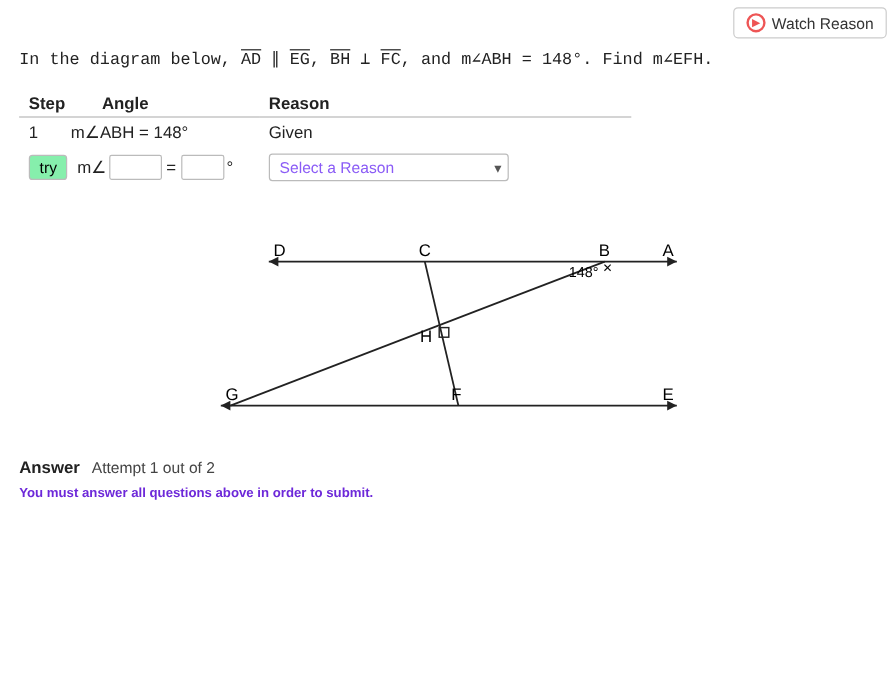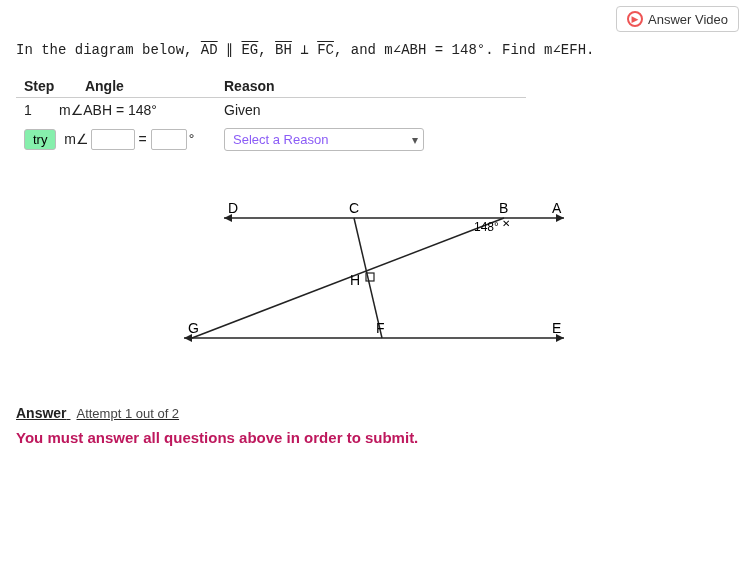--- a/index.html
+++ b/index.html
@@ -156,58 +156,57 @@
     
     .diagram-note {
       text-align: center;
       font-size: 11px;
       color: #555;
       margin-top: 4px;
     }
 
     
     .answer-section {
-      margin-top: 32px;
-      font-size: 14px;
-      text-decoration: underline;
+      margin-top: 8px;
+      font-size: 14px;
     }
     .answer-label {
       font-weight: bold;
     }
     .attempt-text {
       font-size: 13px;
       color: #444;
       margin-left: 6px;
     }
 
     .submit-note {
       margin-top: 8px;
-      font-size: 15px;
+      font-size: 11px;
       font-weight: bold;
-      color: #be185d;
+      color: #6d28d9;
     }
 
     .given-text {
       font-size: 14px;
     }
 
     .step-num {
       font-size: 14px;
     }
 
     .angle-sym {
       font-size: 14px;
     }
   </style>
 </head>
 <body>
 
 <button class="watch-video-btn">
   <span class="play-icon">▶</span>
-  <span>Answer Video</span>
+  <span>Watch Reason</span>
 </button>
 
 <div class="main-content">
 
   <div class="problem-statement">
     <span>In the diagram below, </span><span class="overline">AD</span><span> ∥ </span><span class="overline">EG</span><span>, </span><span class="overline">BH</span><span> ⊥ </span><span class="overline">FC</span><span>, and m∠ABH = 148°. Find m∠EFH.</span>
   </div>
 
   <table class="step-table">
     <thead>

